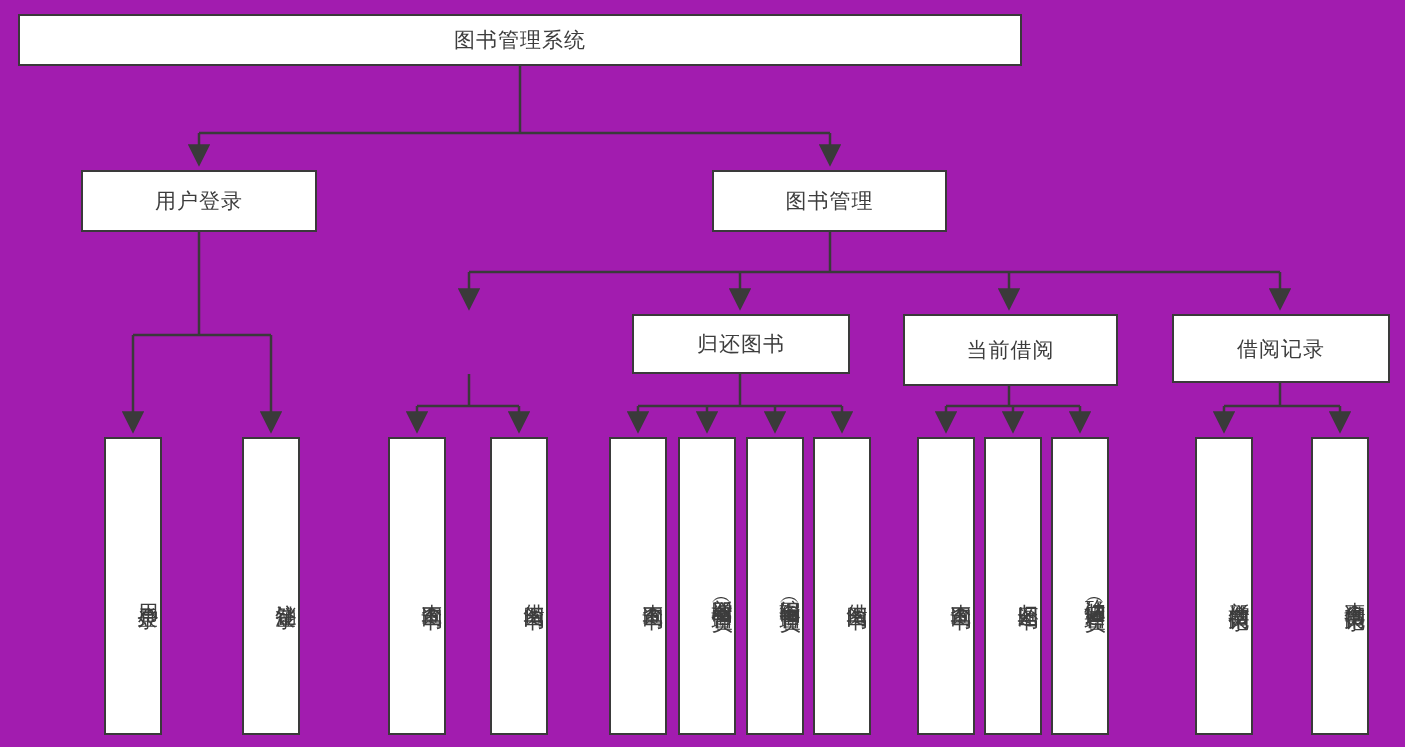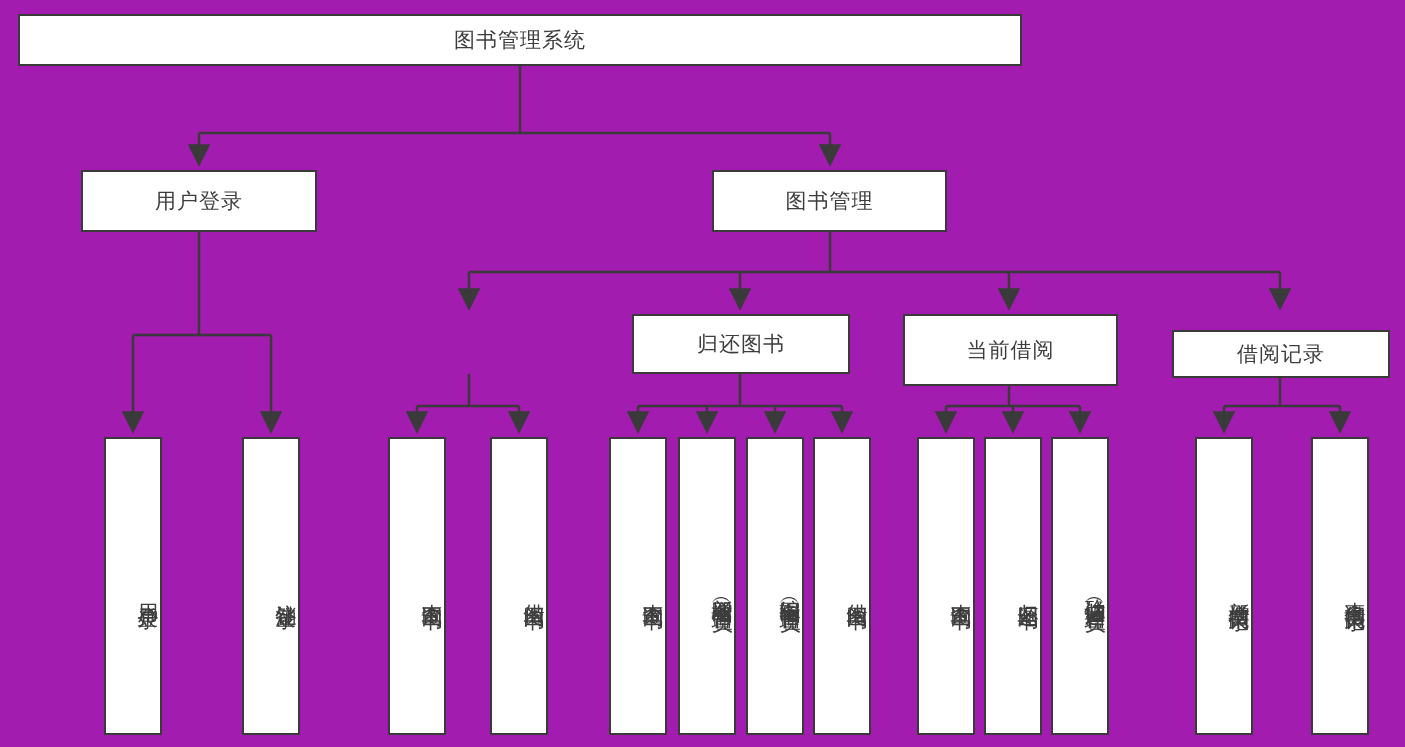--- a/index.html
+++ b/index.html
@@ -129,21 +129,21 @@
   <div class="node horiz" style="left:712px; top:170px; width:235px; height:62px;">
     <span>图书管理</span>
   </div>
 
   <div class="node horiz" style="left:632px; top:314px; width:218px; height:60px;">
     <span>归还图书</span>
   </div>
   <div class="node horiz" style="left:903px; top:314px; width:215px; height:72px;">
     <span>当前借阅</span>
   </div>
-  <div class="node horiz" style="left:1172px; top:330px; width:218px; height:48px;">
+  <div class="node horiz" style="left:1172px; top:314px; width:218px; height:69px;">
     <span>借阅记录</span>
   </div>
 
   <div class="node vert" style="left:104px; top:437px; width:58px; height:298px;">
     <span class="vlabel">用户登录</span>
   </div>
   <div class="node vert" style="left:242px; top:437px; width:58px; height:298px;">
     <span class="vlabel">注销登录</span>
   </div>
 

